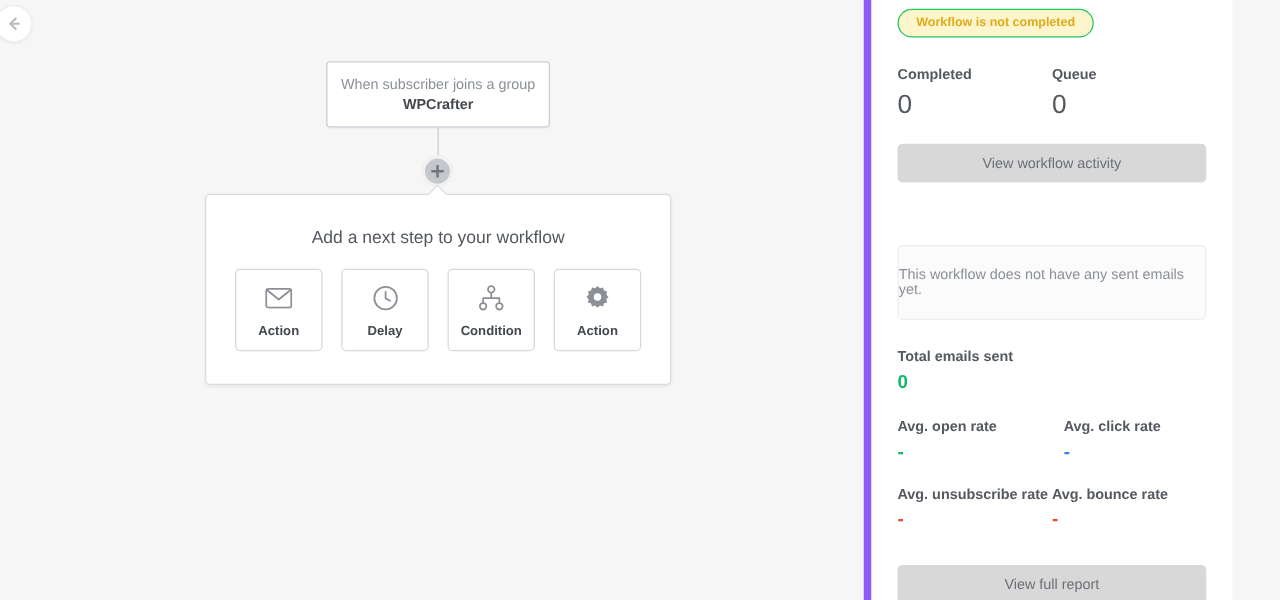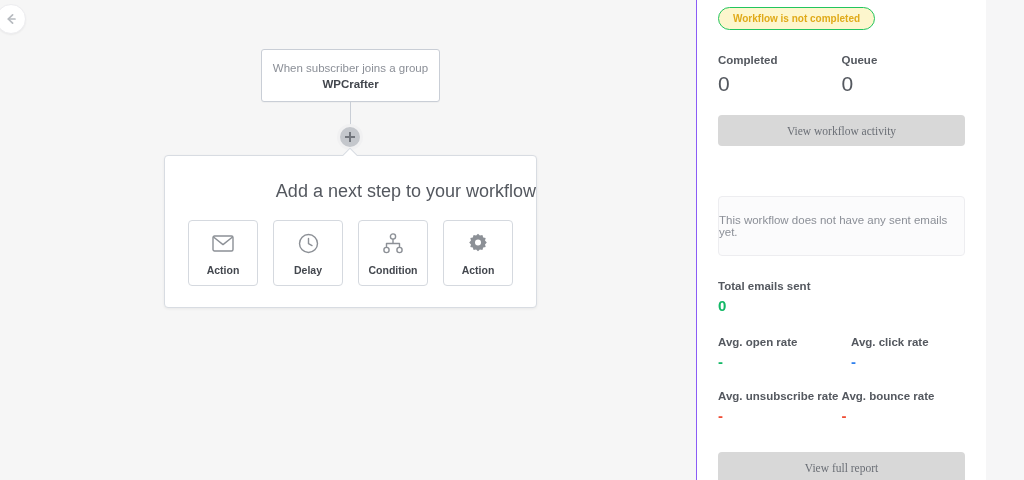--- a/index.html
+++ b/index.html
@@ -18,21 +18,21 @@
     height: 480px;
     display: flex;
   }
 
   
   .canvas {
     position: relative;
     width: 697px;
     height: 480px;
     background: #f6f6f6;
-    border-right: 1px solid #8b5cf6;
+    border-right: 6px solid #8b5cf6;
     overflow: hidden;
   }
 
   .back-button {
     position: absolute;
     left: -4px;
     top: 4px;
     width: 30px;
     height: 30px;
     border-radius: 50%;
@@ -134,22 +134,22 @@
     left: 1px;
     top: 2px;
     width: 11px;
     height: 11px;
     background: #ffffff;
     border-left: 1px solid #d8dce2;
     border-top: 1px solid #d8dce2;
     transform: rotate(45deg);
   }
   .step-panel-title {
-    text-align: right;
-    font-size: 18px;
+    text-align: center;
+    font-size: 14px;
     color: #54585f;
     margin-top: 25px;
   }
   .step-options {
     display: flex;
     justify-content: center;
     gap: 15px;
     margin-top: 18px;
   }
   .step-option {
@@ -232,21 +232,21 @@
 
   .panel-button {
     display: block;
     width: 100%;
     height: 31px;
     background: #d8d8d8;
     border: none;
     border-radius: 4px;
     color: #6b6f76;
     font-size: 11.5px;
-    font-family: Liberation Serif, serif;
+    font-family: Liberation Sans, sans-serif;
     cursor: pointer;
   }
 
   .empty-notice {
     margin-top: 26px;
     height: 60px;
     background: #fbfbfc;
     border: 1px solid #ededf0;
     border-radius: 4px;
     display: flex;

